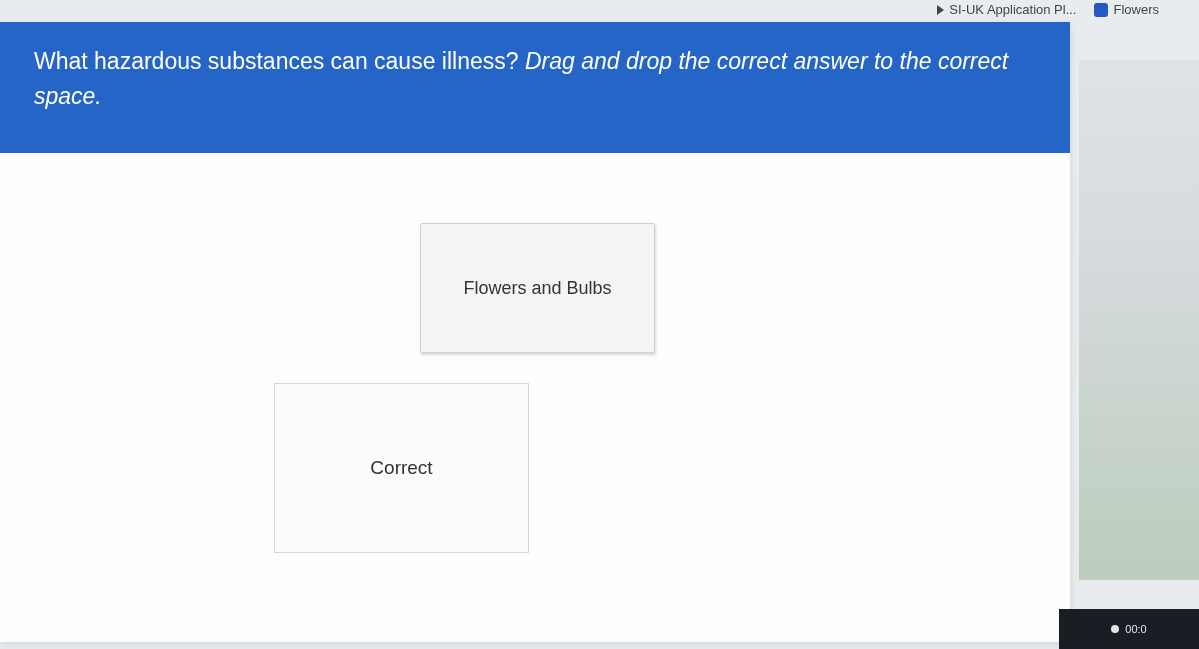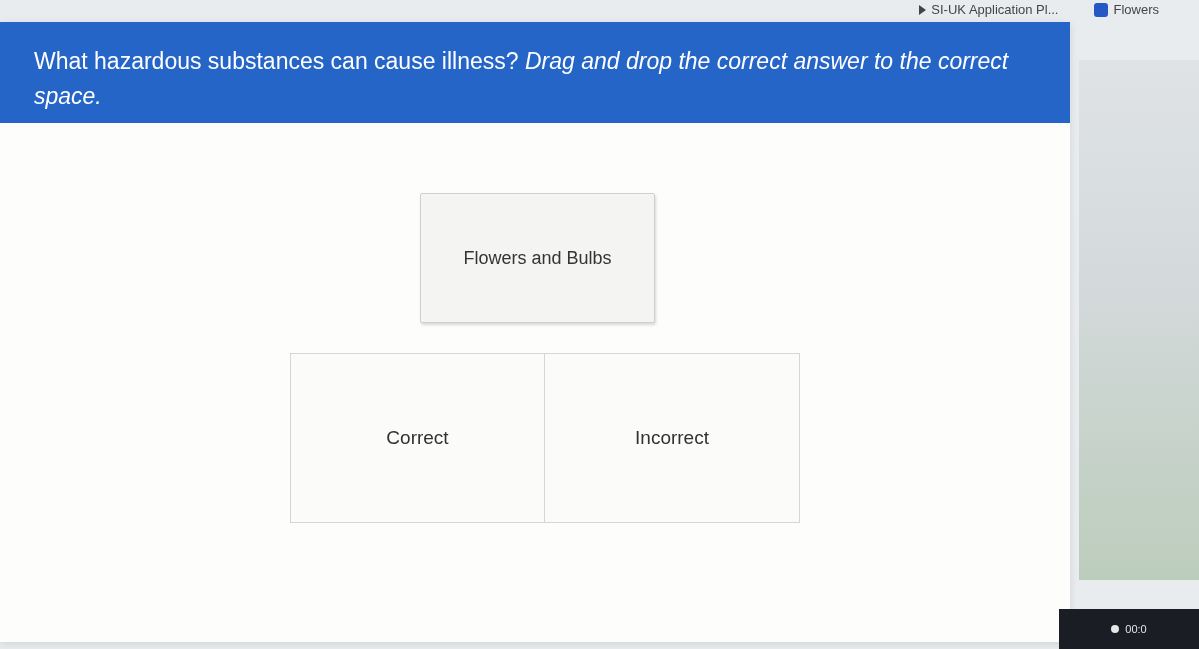--- a/index.html
+++ b/index.html
@@ -14,21 +14,21 @@
       height: 649px;
       overflow: hidden;
       position: relative;
     }
     .bookmark-bar {
       position: absolute;
       top: 2px;
       right: 40px;
       display: flex;
       align-items: center;
-      gap: 36px;
+      gap: 18px;
       font-size: 13px;
       color: #444;
       text-align: center;
     }
     .bookmark-item {
       display: flex;
       align-items: center;
       gap: 5px;
       cursor: pointer;
     }
@@ -51,21 +51,21 @@
       top: 22px;
       left: 0;
       width: 1070px;
       height: 620px;
       background: #fdfdfc;
       box-shadow: 0 2px 8px rgba(0,0,0,0.1);
     }
     .question-header {
       background: #2565c7;
       color: #fff;
-      padding: 22px 34px 10px 34px;
+      padding: 22px 34px 40px 34px;
       font-size: 23px;
       line-height: 1.5;
     }
     .question-header .instruction {
       font-style: italic;
     }
     .activity-area {
       position: relative;
       width: 100%;
       height: calc(100% - 120px);
@@ -83,21 +83,21 @@
       align-items: center;
       justify-content: center;
       font-size: 18px;
       color: #343434;
       cursor: grab;
       box-shadow: 1px 2px 3px rgba(0,0,0,0.15);
     }
     .drop-zones {
       position: absolute;
       top: 230px;
-      left: 290px;
+      left: 274px;
       display: flex;
       gap: 0;
     }
     .drop-zone {
       width: 255px;
       height: 170px;
       border: 1px solid #d6d6d4;
       background: #fbfbf9;
       display: flex;
       align-items: center;
@@ -159,23 +159,20 @@
     <span>What hazardous substances can cause illness? </span><span class="instruction">Drag and drop the correct answer to the correct space.</span>
   </div>
   <div class="activity-area">
     <div class="drag-card">
       <span>Flowers and Bulbs</span>
     </div>
     <div class="drop-zones">
       <div class="drop-zone">
         <span>Correct</span>
       </div>
-      <div class="drop-zone">
-        <span>Incorrect</span>
-      </div>
     </div>
   </div>
 </div>
 
 <div class="progress-bar-area">
   <span class="time-dot"></span>
   <span>00:0</span>
 </div>
 
 </body></html>

